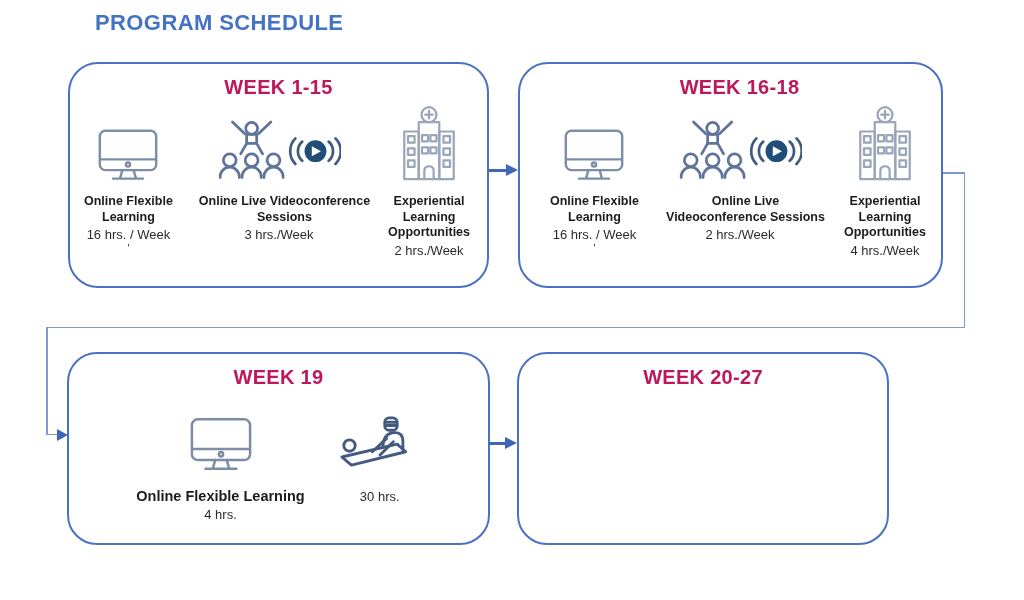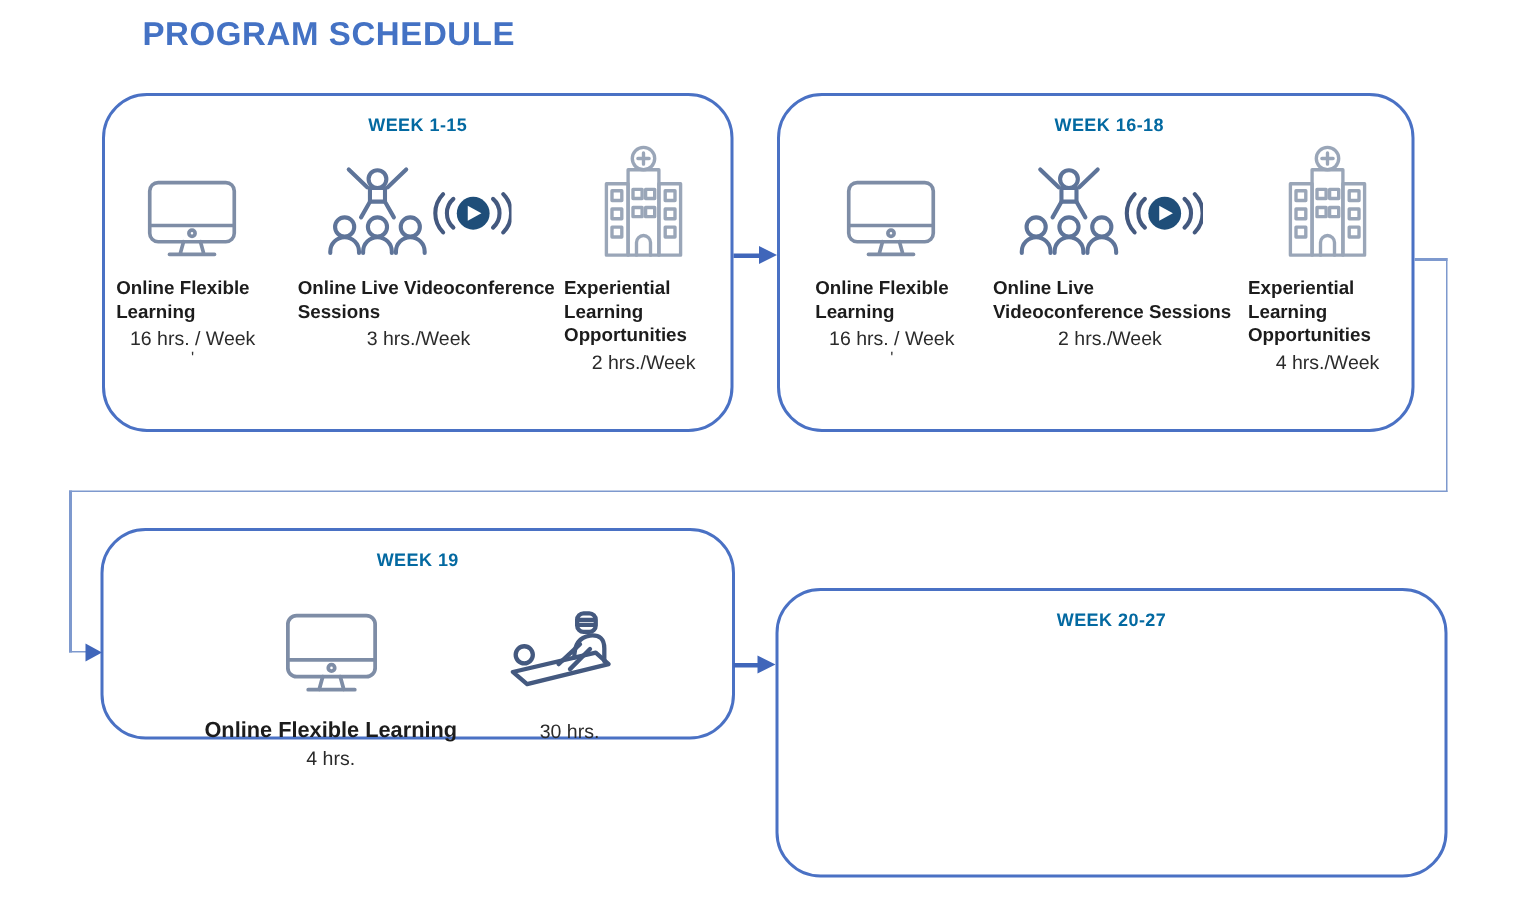--- a/index.html
+++ b/index.html
@@ -10,25 +10,25 @@
   .page-title{
     position:absolute;left:95px;top:10px;font-size:22px;font-weight:bold;
     color:#4472c4;letter-spacing:.4px;
   }
   .week-box{
     position:absolute;background:#fff;border:2px solid #4a71c4;border-radius:30px;
     display:flex;flex-direction:column;align-items:center;box-sizing:border-box;
   }
   .box1{left:68px;top:62px;width:421px;height:226px;}
   .box2{left:518px;top:62px;width:425px;height:226px;padding-left:18px;}
-  .box3{left:67px;top:352px;width:423px;height:141px;}
-  .box4{left:517px;top:352px;width:448px;height:193px;margin-top:40px;}
-  .box-title{font-size:12px;font-weight:bold;color:#0369a1;margin-top:12px;letter-spacing:.3px;}
+  .box3{left:67px;top:352px;width:423px;height:193px;}
+  .box4{left:517px;top:352px;width:372px;height:193px;}
+  .box-title{font-size:20px;font-weight:bold;color:#be185d;margin-top:12px;letter-spacing:.3px;}
   .activities{display:flex;justify-content:center;align-items:flex-start;width:100%;margin-top:2px;}
-  .activity{display:flex;flex-direction:column;align-items:center;text-align:left;}
+  .activity{display:flex;flex-direction:column;align-items:center;text-align:center;}
   .a-col1{width:118px;}
   .a-col2{width:186px;}
   .a-col3{width:117px;}
   .icon-cell{height:86px;display:flex;align-items:flex-end;justify-content:center;margin-bottom:7px;}
   .icon-cell-lg{height:72px;display:flex;align-items:flex-end;justify-content:center;margin-top:16px;margin-bottom:10px;}
   .a-label{font-weight:bold;font-size:12.5px;line-height:1.25;color:#1c1c1c;}
   .a-label-lg{font-weight:bold;font-size:14.5px;line-height:1.25;color:#1c1c1c;white-space:nowrap;}
   .lbl-w1{max-width:102px;}
   .lbl-w2{max-width:172px;margin-left:11px;}
   .lbl-w3{max-width:106px;}

